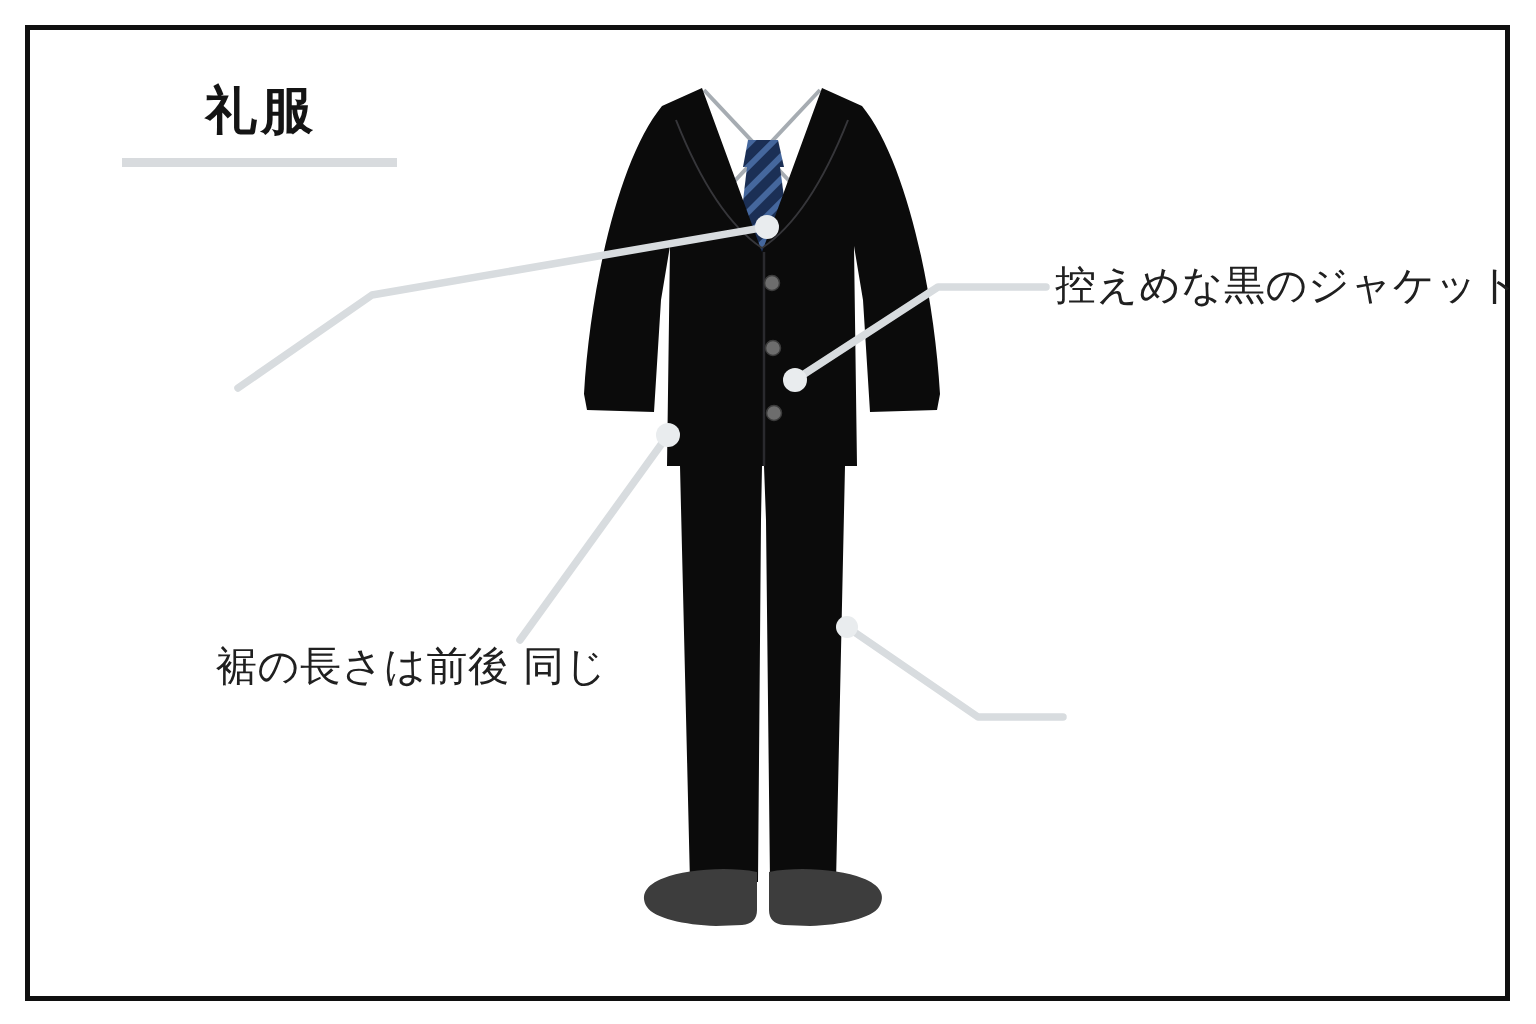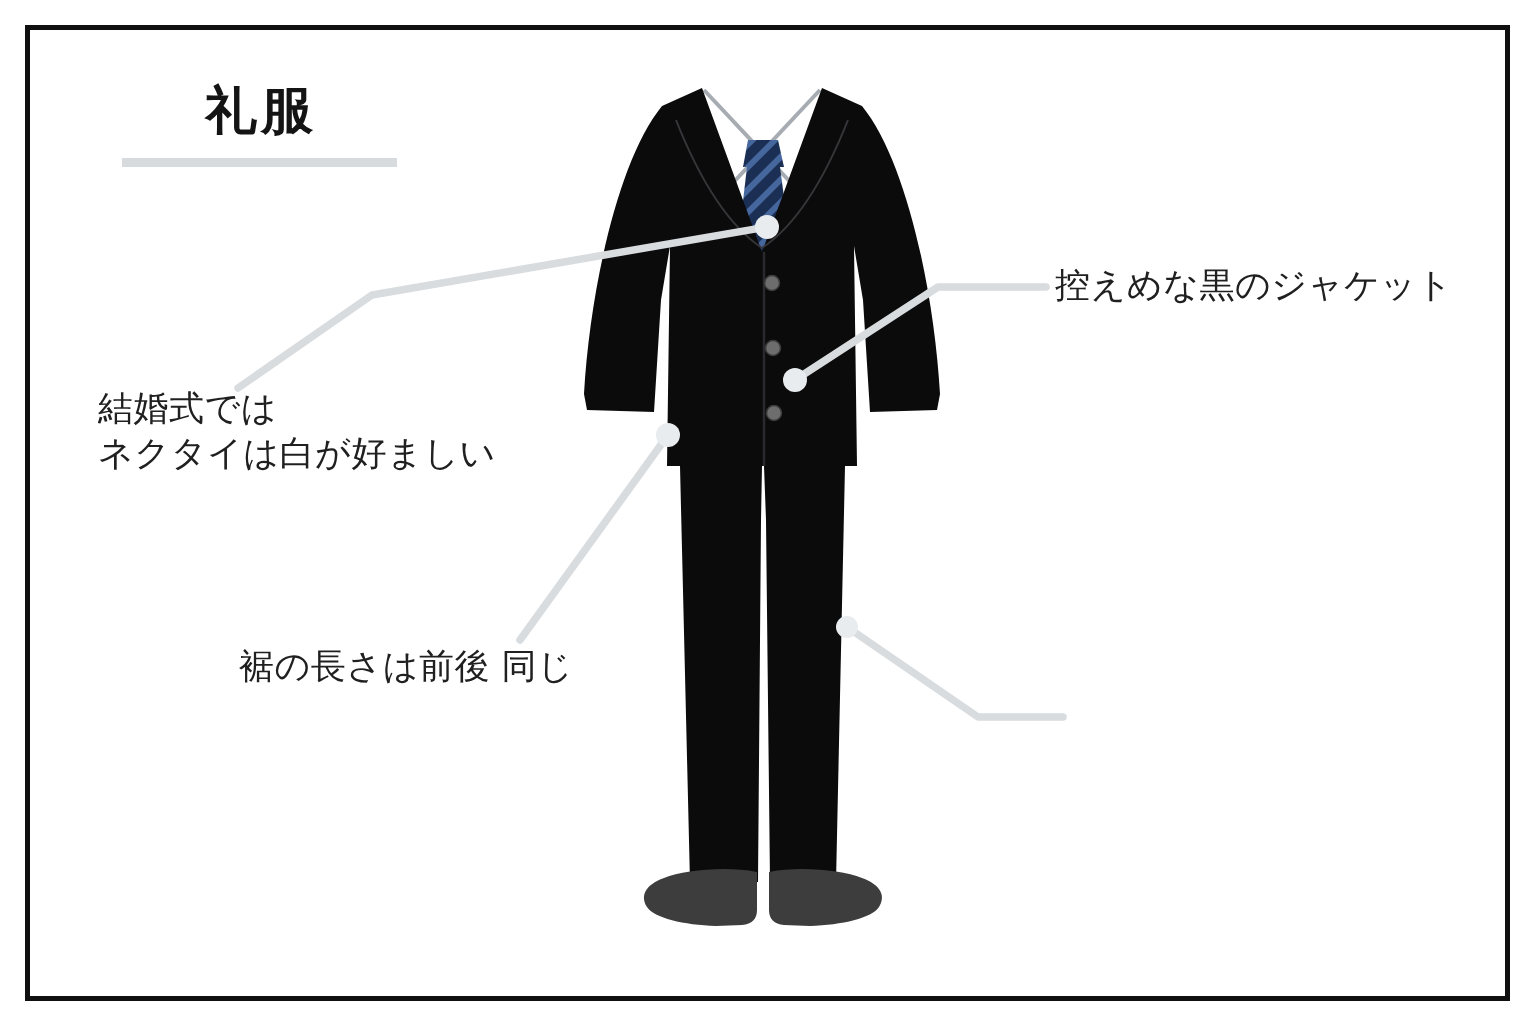--- a/index.html
+++ b/index.html
@@ -16,24 +16,24 @@
   }
   .title{
     position:absolute;left:205px;top:76px;margin:0;
     font-size:52px;font-weight:bold;letter-spacing:4px;color:#141414;
   }
   .title-underline{
     position:absolute;left:122px;top:158px;width:275px;height:9px;
     background:var(--underline-bar,#d8dbde);
   }
   .art{position:absolute;left:0;top:0;width:1536px;height:1024px;}
-  .ann{position:absolute;font-size:35px;line-height:45px;letter-spacing:0.5px;color:var(--ink,#202020);white-space:nowrap;}
+  .ann{position:absolute;font-size:41px;line-height:45px;letter-spacing:0.5px;color:var(--ink,#202020);white-space:nowrap;}
   .ann-tie{left:98px;top:386px;}
   .ann-jacket{left:1055px;top:263px;}
-  .ann-hem{left:239px;top:644px;}
+  .ann-hem{left:216px;top:644px;}
   .ann-slacks{left:1075px;top:694px;}
 </style>
 </head>
 <body>
 
 <div class="stage">
 
   <div class="frame"></div>
 
   <h1 class="title">礼服</h1>
@@ -85,20 +85,16 @@
     </g>
 
     <g style="fill:var(--callout-dot,#e9ecee)">
       <circle cx="767" cy="227" r="12"></circle>
       <circle cx="795" cy="380" r="12"></circle>
       <circle cx="668" cy="435" r="12"></circle>
       <circle cx="847" cy="627" r="11"></circle>
     </g>
   </svg>
 
-  <div class="ann ann-tie">
-    <span>結婚式では</span><br>
-    <span>ネクタイは白が好ましい</span>
-  </div>
   <div class="ann ann-jacket">控えめな黒のジャケット</div>
   <div class="ann ann-hem">裾の長さは前後 同じ</div>
 
 </div>
 
 </body></html>

